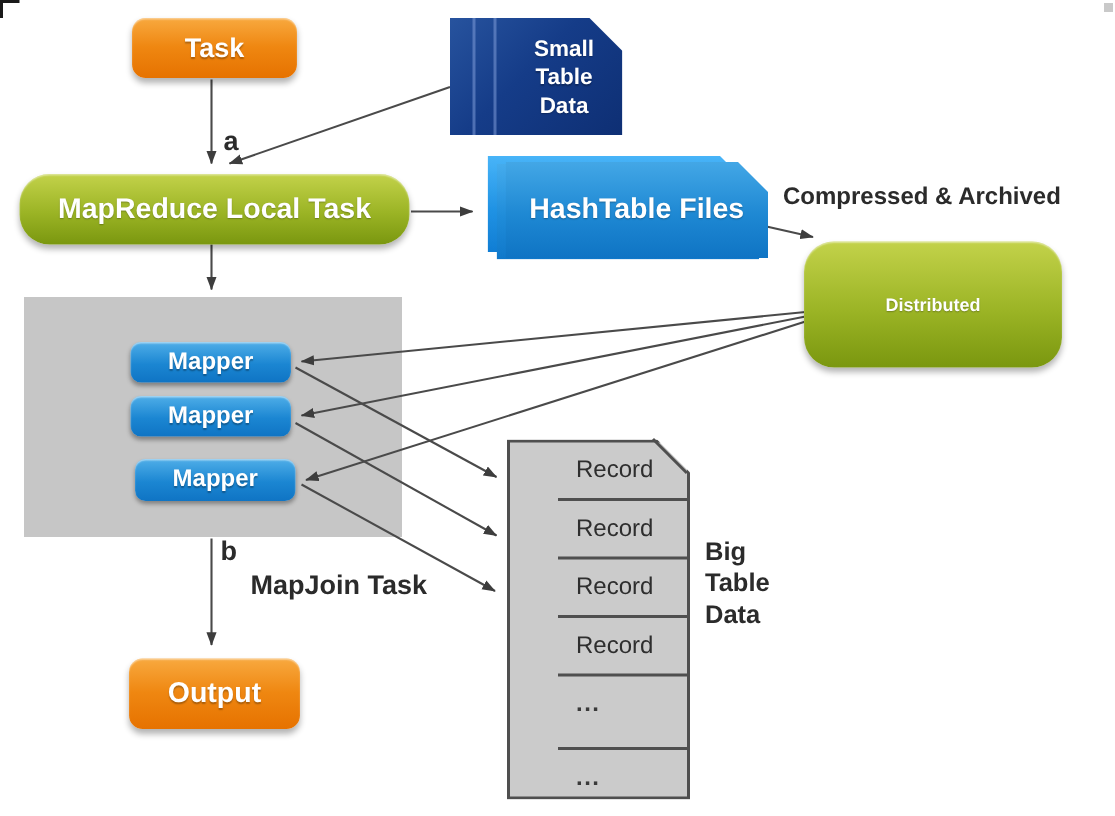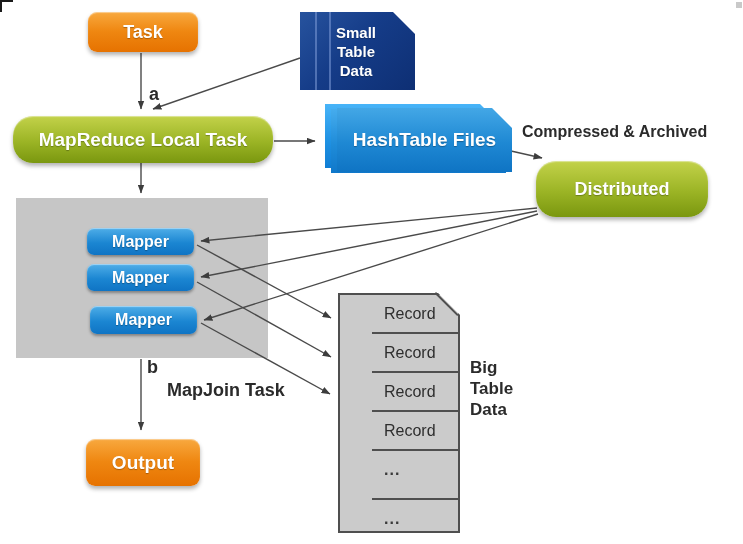--- a/index.html
+++ b/index.html
@@ -20,29 +20,29 @@
   .green{
     background:linear-gradient(#C3D24A 0%, #9BB425 55%, #7A970F 100%);
     border-radius:20px;
   }
   .azure{
     background:linear-gradient(#4FAEE8 0%, #1B86D2 55%, #0F74C4 100%);
   }
   .node-task{left:88px;top:12px;width:110px;height:40px;font-size:18px;}
   .node-output{left:86px;top:439px;width:114px;height:47px;font-size:19px;}
   .node-mrlt{left:13px;top:116px;width:260px;height:47px;font-size:19px;}
-  .node-cache{left:536px;top:161px;width:172px;height:56px;font-size:18px;line-height:23px;}
+  .node-cache{left:536px;top:161px;width:172px;height:84px;font-size:12px;line-height:23px;}
 
   
   .node-smalltable{
     left:300px;top:12px;width:115px;height:78px;
     background:linear-gradient(135deg,#27539E 0%, #153C88 45%, #0E2F74 100%);
     clip-path:polygon(0 0, calc(100% - 22px) 0, 100% 22px, 100% 100%, 0 100%);
     box-shadow:none;font-size:15px;line-height:19px;
-    justify-content:flex-start;padding-left:36px;box-sizing:border-box;
+    justify-content:flex-start;padding-left:56px;box-sizing:border-box;
   }
   .smalltable-stripe{position:absolute;top:0;bottom:0;width:2px;background:rgba(125,155,215,.55);}
   .stripe1{left:15px;} .stripe2{left:29px;}
 
   
   .hashstack{position:absolute;left:325px;top:104px;width:190px;height:78px;}
   .sheet{
     position:absolute;width:175px;height:64px;
     background:linear-gradient(#43A7E6 0%, #1E88D3 55%, #0F74C4 100%);
     clip-path:polygon(0 0, calc(100% - 20px) 0, 100% 20px, 100% 100%, 0 100%);

